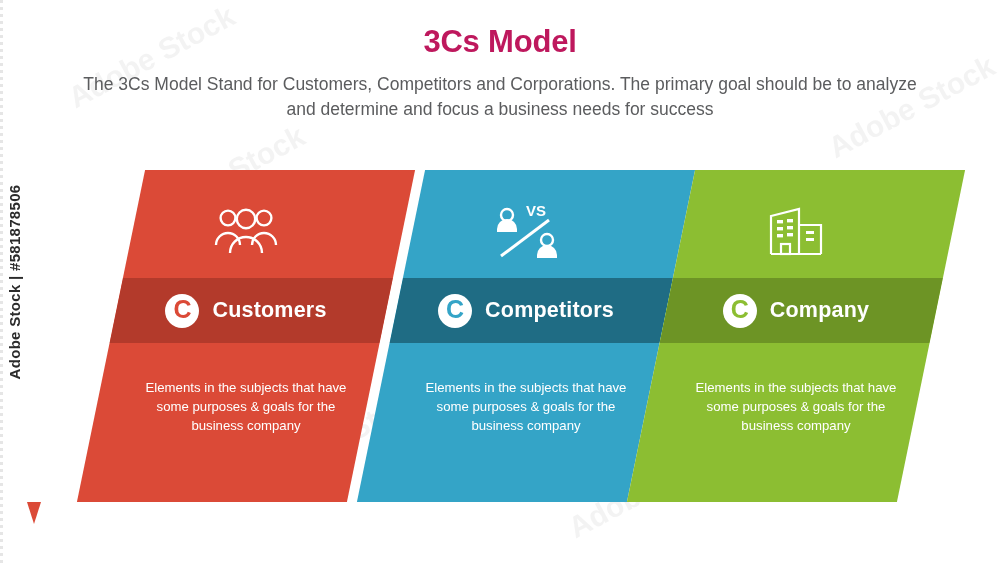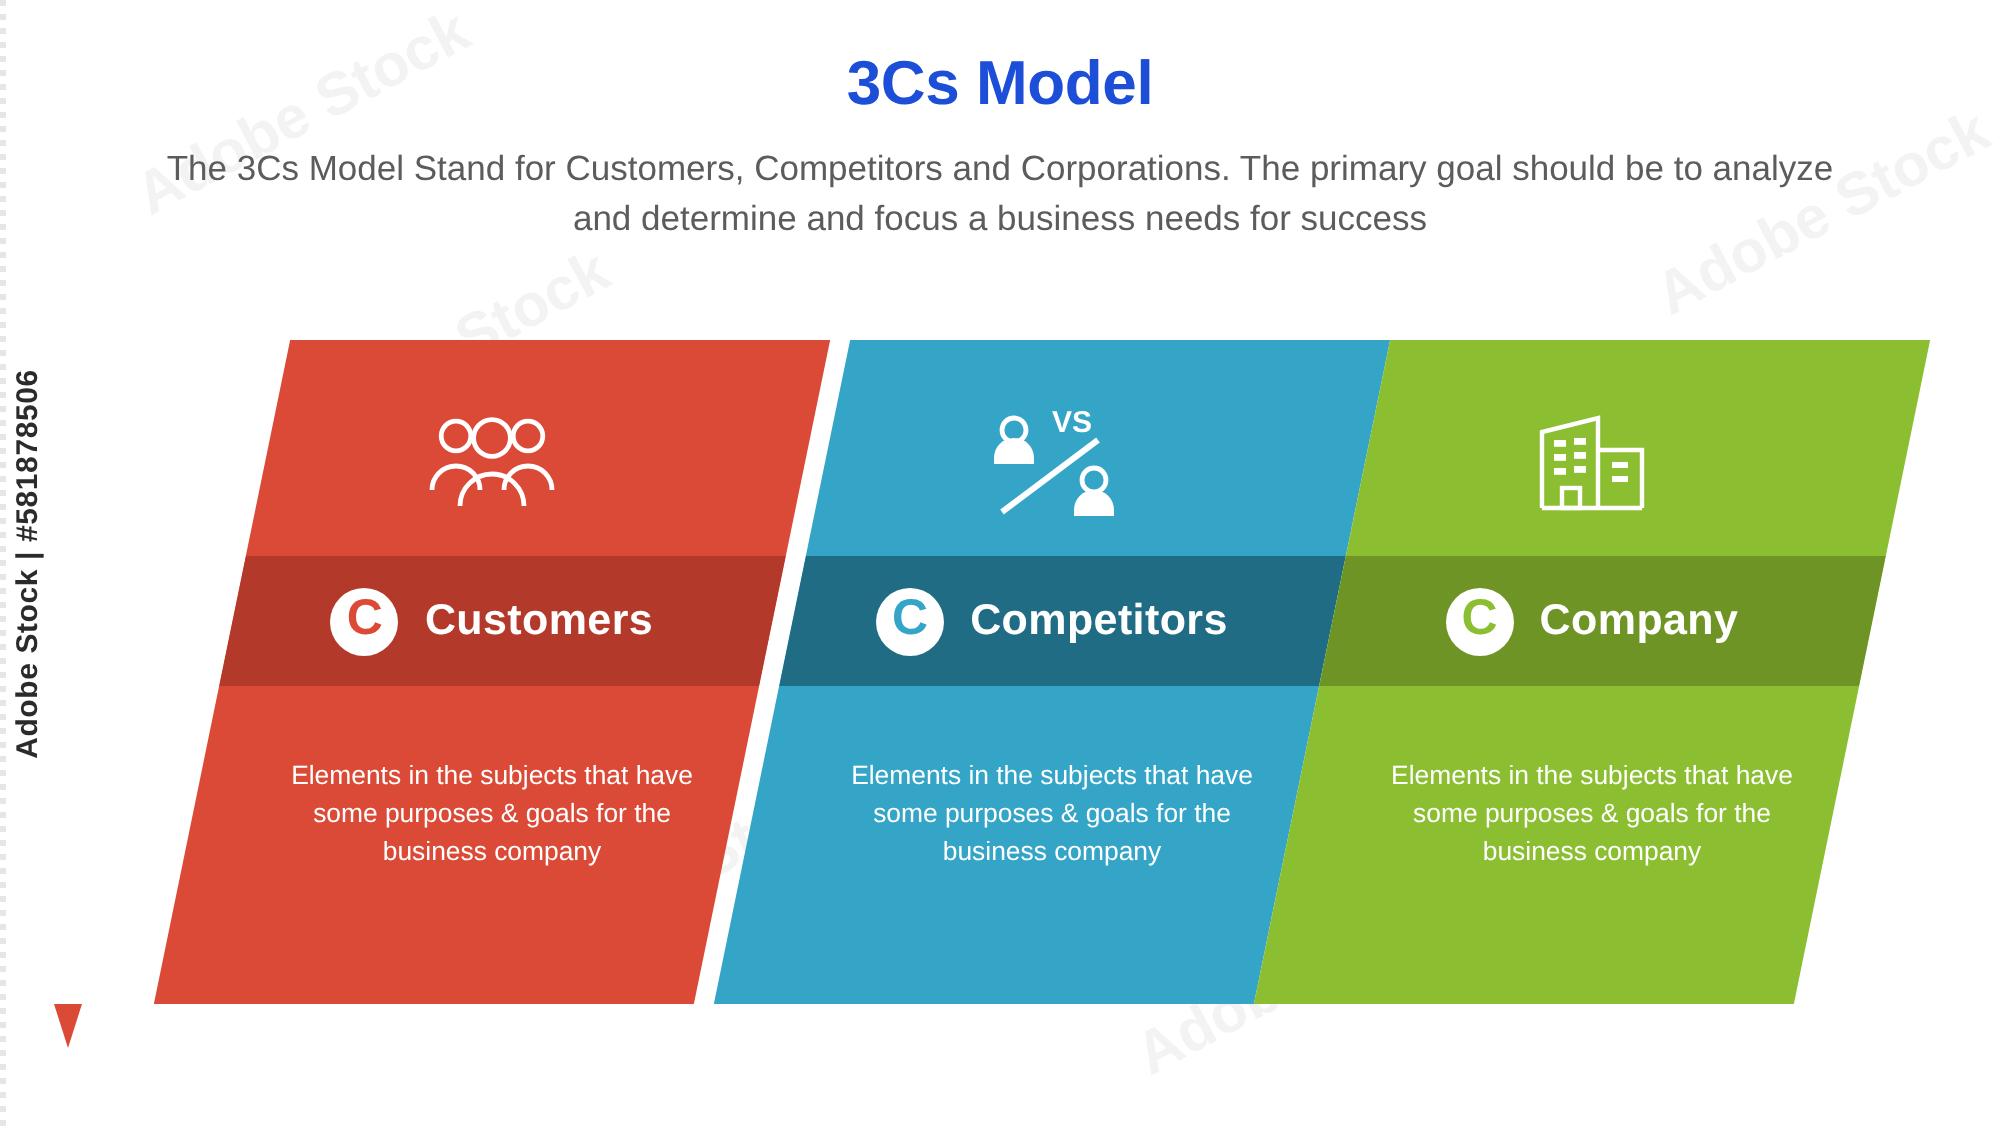--- a/index.html
+++ b/index.html
@@ -27,21 +27,21 @@
   .header {
     position: absolute;
     left: 0;
     top: 22px;
     width: 1000px;
     text-align: center;
   }
   .page-title {
     font-size: 31px;
     font-weight: bold;
-    color: #1d4ed8;
+    color: #be185d;
     letter-spacing: -0.2px;
     line-height: 40px;
     margin: 0;
   }
   .subtitle {
     margin: 10px auto 16px auto;
     width: 840px;
     font-size: 17.5px;
     line-height: 25px;
     color: #5b5c5e;

